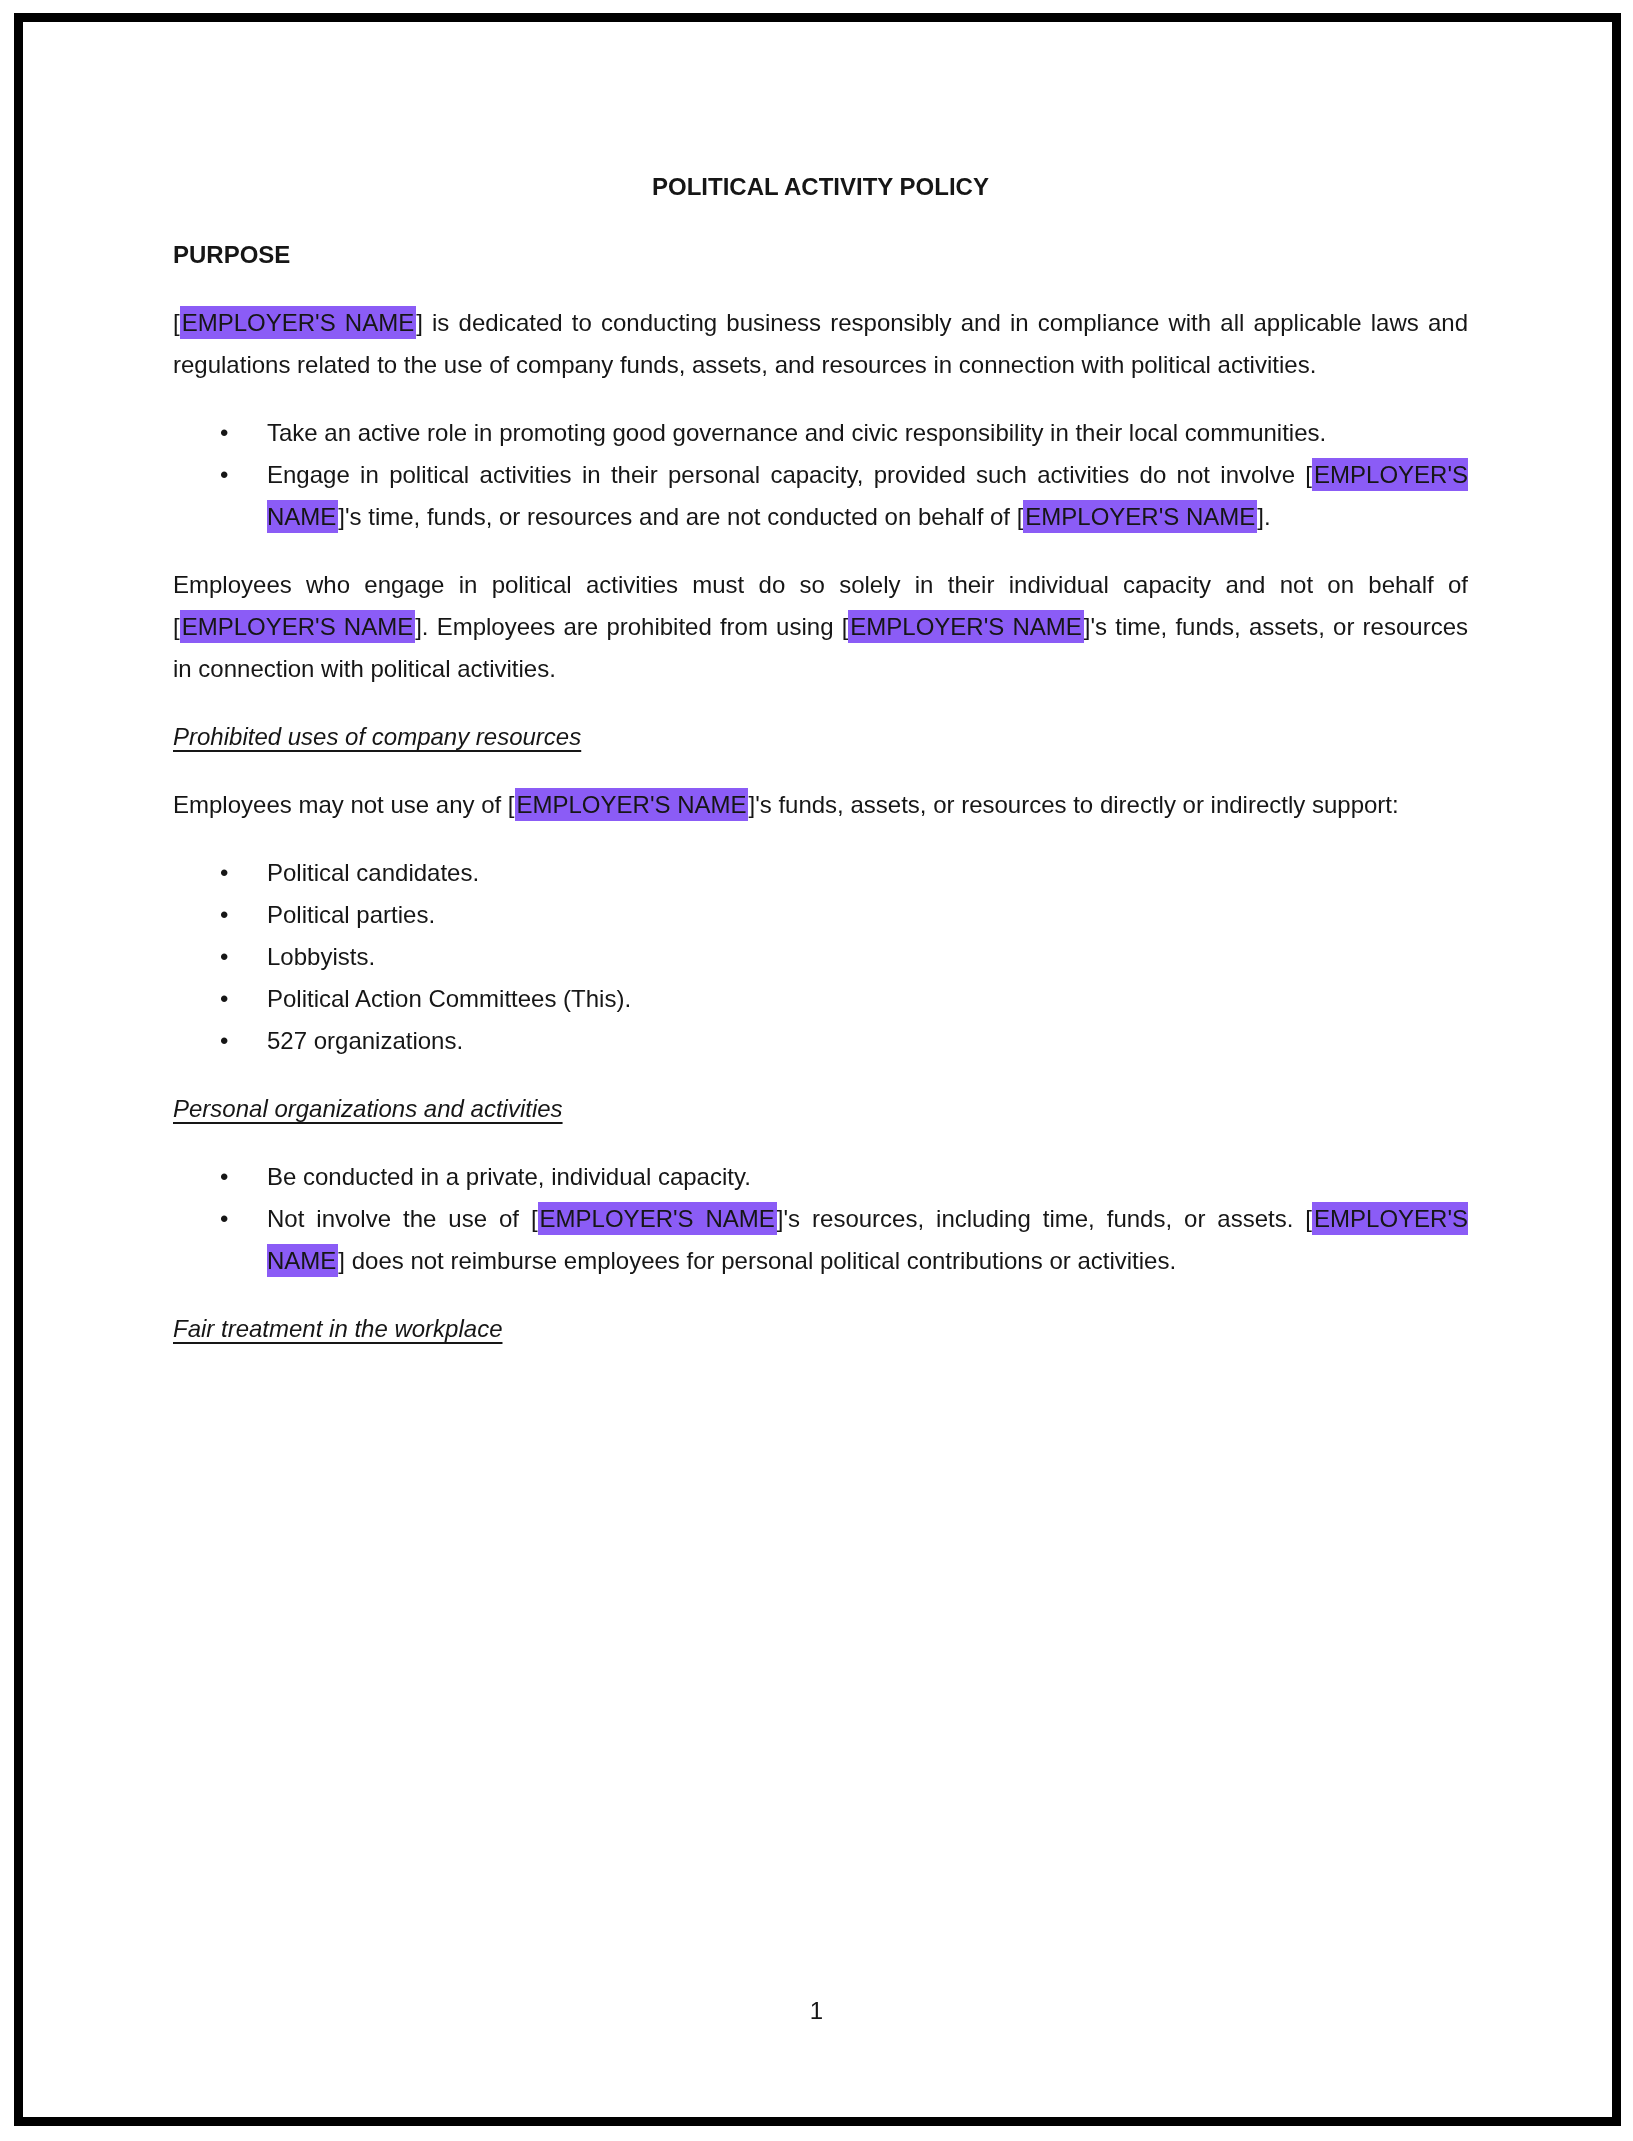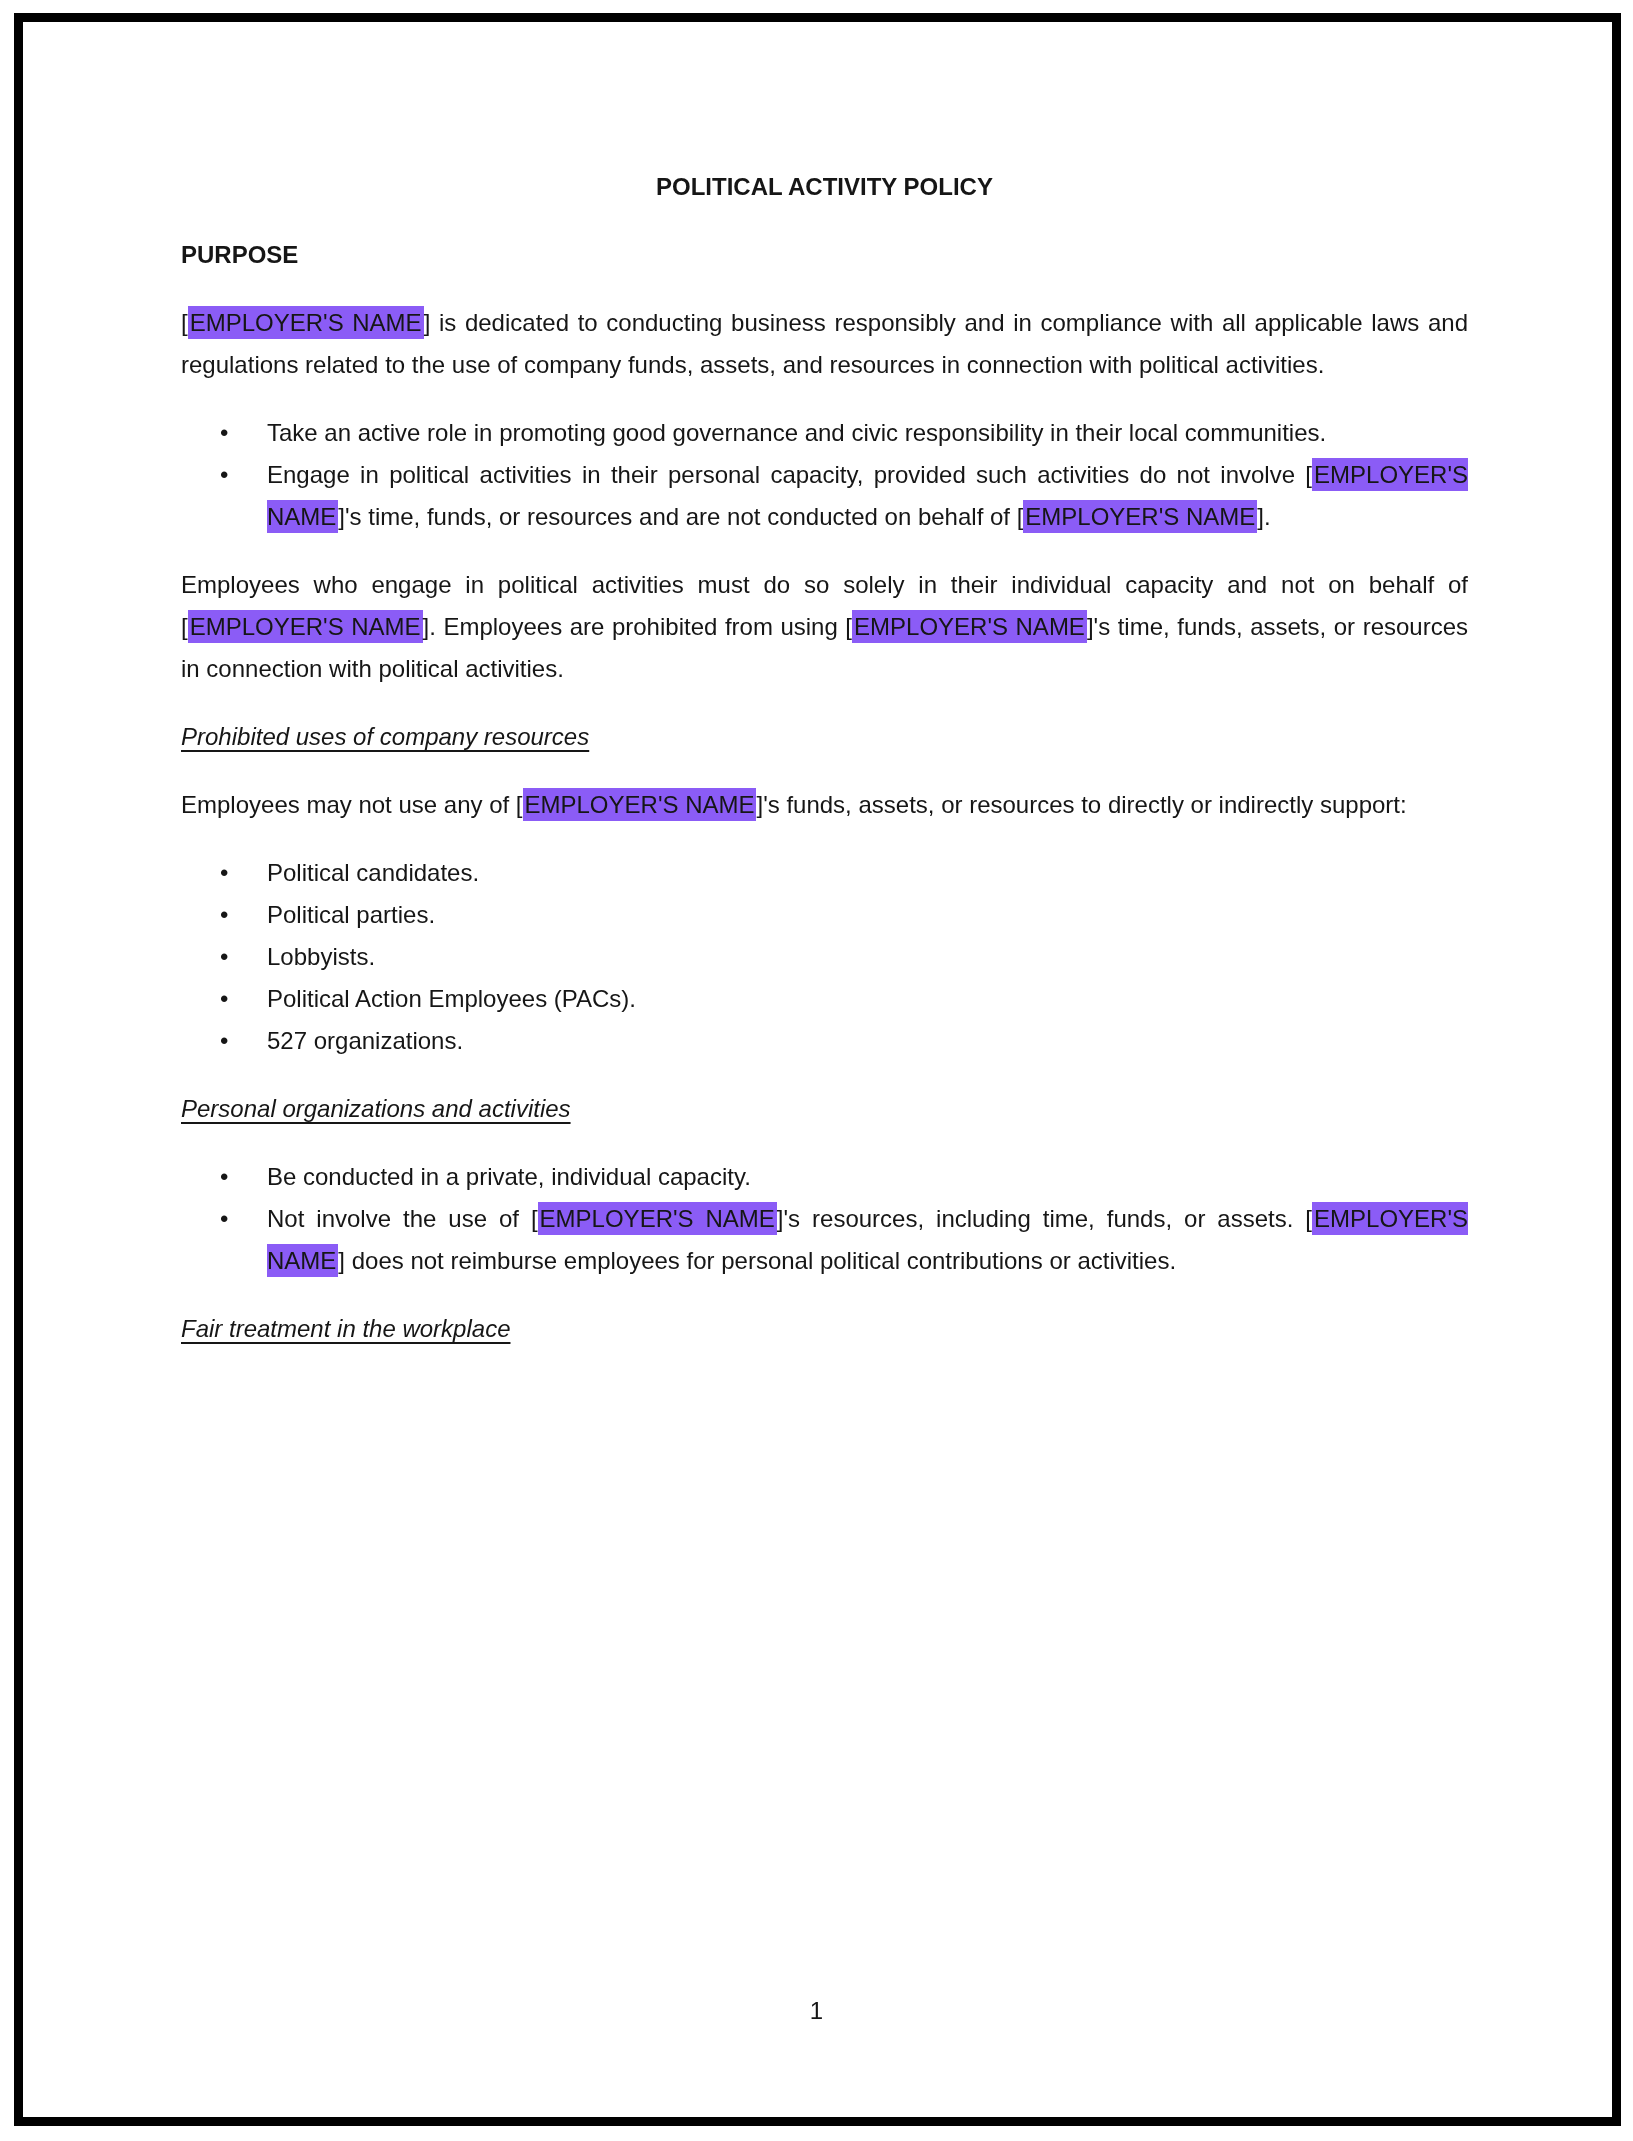--- a/index.html
+++ b/index.html
@@ -18,21 +18,21 @@
     border: 9px solid #000000;
     pointer-events: none;
   }
   .content {
     position: absolute;
     left: 165px;
     right: 165px;
     top: 166px;
   }
   .blk {
-    margin: 0 0 26px 16px;
+    margin: 0 0 26px 8px;
     font-size: 24px;
     line-height: 42px;
   }
   .title { text-align: center; font-weight: bold; }
   .h { font-weight: bold; }
   .hu {
     text-decoration: underline;
     text-decoration-thickness: 2px;
     text-underline-offset: 5px;
     font-style: italic;
@@ -93,21 +93,21 @@
     <p class="blk j"><span>Employees who engage in political activities must do so solely in their individual capacity and not on behalf of [</span><span class="hl">EMPLOYER'S NAME</span><span>]. Employees are prohibited from using [</span><span class="hl">EMPLOYER'S NAME</span><span>]'s time, funds, assets, or resources in connection with political activities.</span></p>
 
     <p class="blk hu">Prohibited uses of company resources</p>
 
     <p class="blk j"><span>Employees may not use any of [</span><span class="hl">EMPLOYER'S NAME</span><span>]'s funds, assets, or resources to directly or indirectly support:</span></p>
 
     <ul class="blist">
       <li><span class="blt">•</span><span>Political candidates.</span></li>
       <li><span class="blt">•</span><span>Political parties.</span></li>
       <li><span class="blt">•</span><span>Lobbyists.</span></li>
-      <li><span class="blt">•</span><span>Political Action Employees (PACs).</span></li>
+      <li><span class="blt">•</span><span>Political Action Committees (This).</span></li>
       <li><span class="blt">•</span><span>527 organizations.</span></li>
     </ul>
 
     <p class="blk hu">Personal organizations and activities</p>
 
 
     <ul class="blist">
       <li><span class="blt">•</span><span>Be conducted in a private, individual capacity.</span></li>
       <li><span class="blt">•</span><span>Not involve the use of [</span><span class="hl">EMPLOYER'S NAME</span><span>]'s resources, including time, funds, or assets. [</span><span class="hl">EMPLOYER'S NAME</span><span>] does not reimburse employees for personal political contributions or activities.</span></li>
     </ul>

